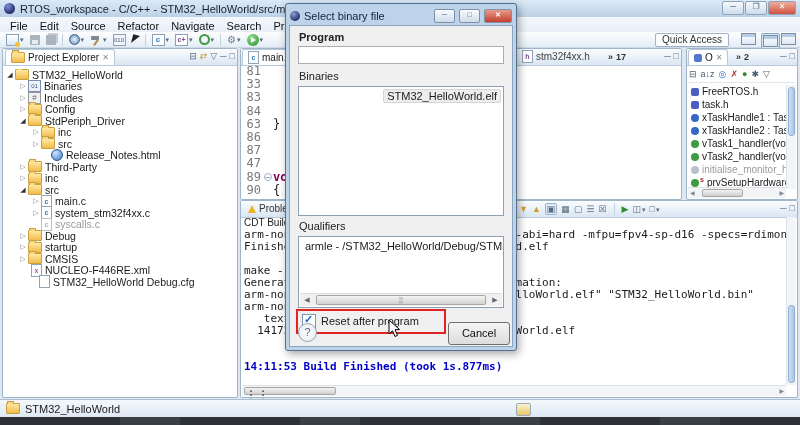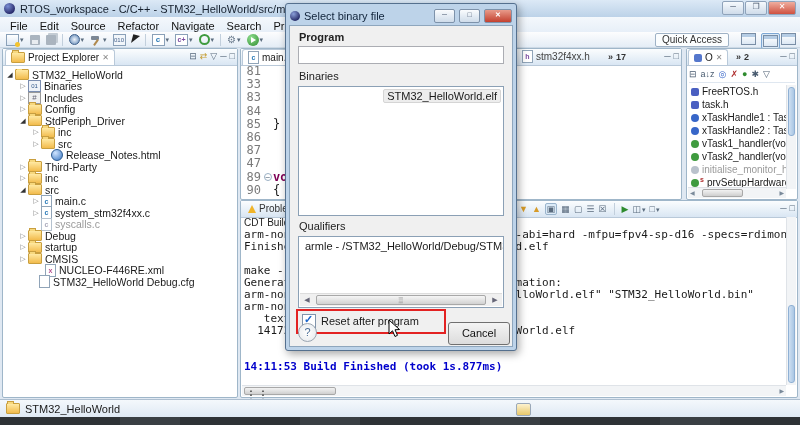--- a/index.html
+++ b/index.html
@@ -356,21 +356,21 @@
       <div class="trow" style="padding-left:15px;">
           <span class="twist">▷</span>
           <span class="tico fold"></span>
           <span class="tlabel">startup</span>
         </div>
       <div class="trow" style="padding-left:15px;">
           <span class="twist">▷</span>
           <span class="tico fold"></span>
           <span class="tlabel">CMSIS</span>
         </div>
-      <div class="trow" style="padding-left:32px;">
+      <div class="trow" style="padding-left:18px;">
           <span class="twist">&nbsp;</span>
           <span class="tico pg l-x">x</span>
           <span class="tlabel">NUCLEO-F446RE.xml</span>
         </div>
       <div class="trow" style="padding-left:26px;">
           <span class="twist">&nbsp;</span>
           <span class="tico pg"></span>
           <span class="tlabel">STM32_HelloWorld Debug.cfg</span>
         </div>
     </div>
@@ -411,21 +411,21 @@
           <span class="ed-num">83</span>
           <span class="ed-fold"></span>
           <span class="ed-code">  }</span>
         </div>
       <div class="ed-row">
           <span class="ed-num">84</span>
           <span class="ed-fold"></span>
           <span class="ed-code"></span>
         </div>
       <div class="ed-row">
-          <span class="ed-num">85</span>
+          <span class="ed-num">63</span>
           <span class="ed-fold"></span>
           <span class="ed-code">}</span>
         </div>
       <div class="ed-row">
           <span class="ed-num">86</span>
           <span class="ed-fold"></span>
           <span class="ed-code"></span>
         </div>
       <div class="ed-row">
           <span class="ed-num">87</span>

